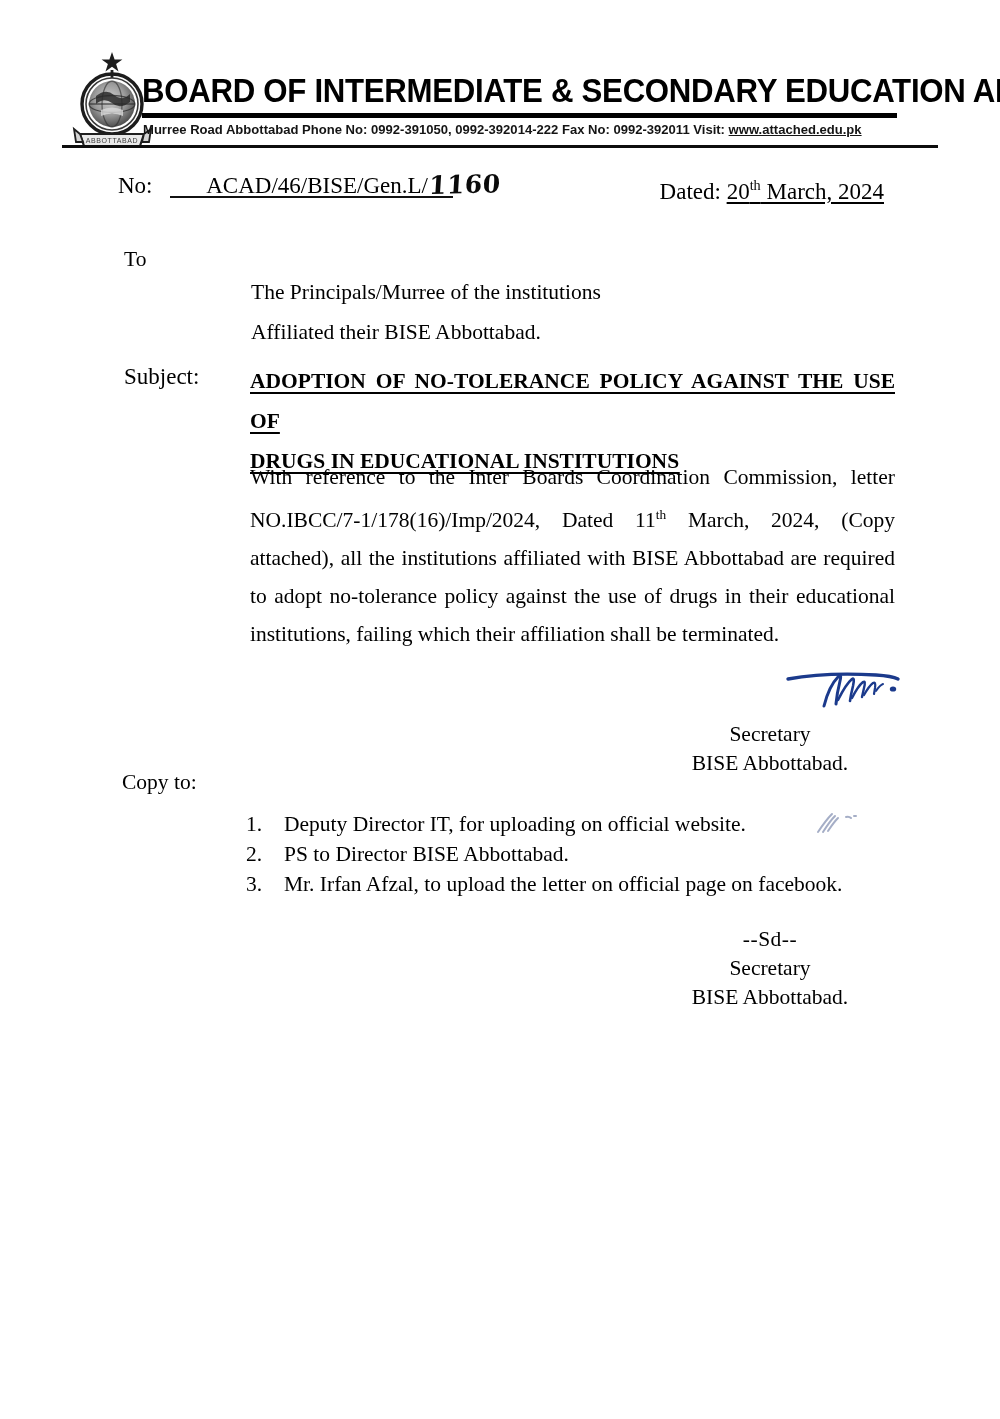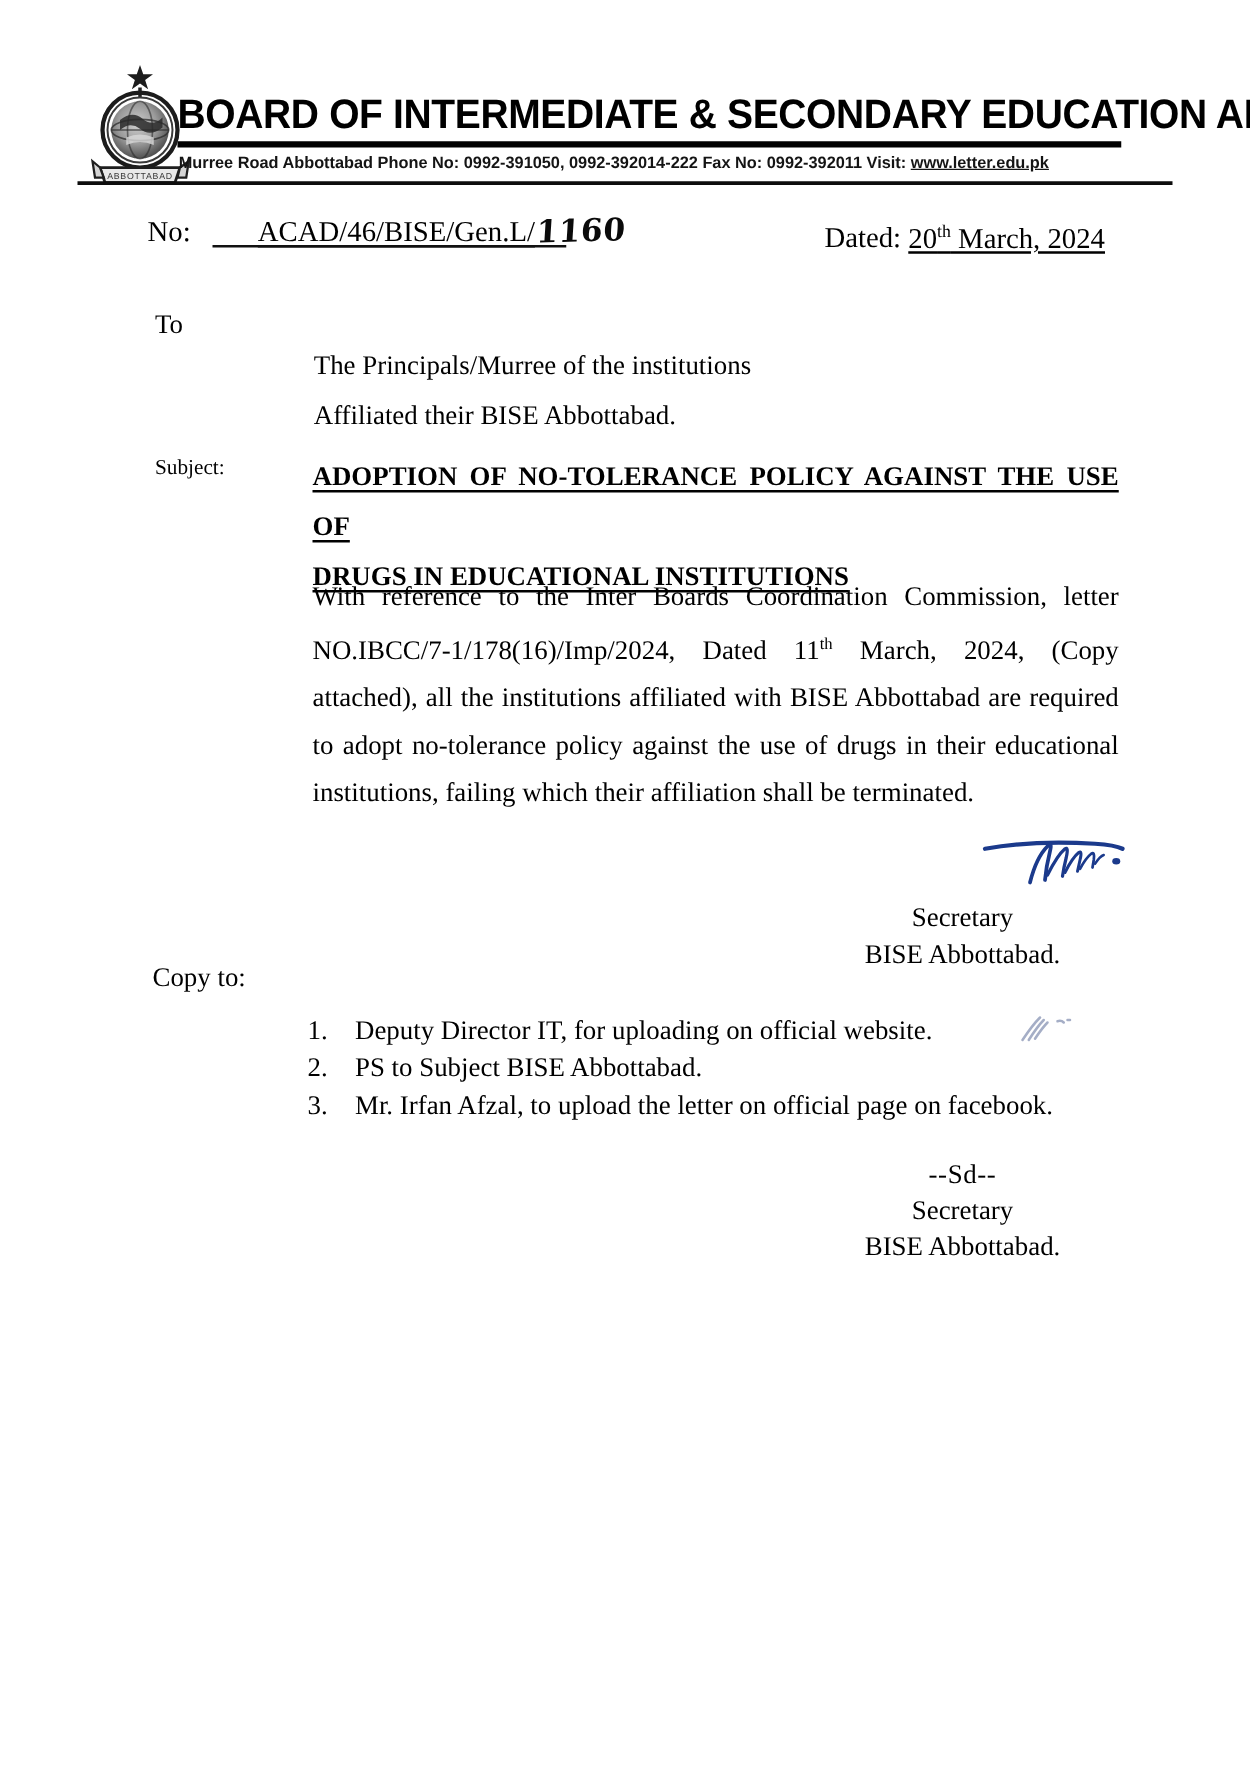--- a/index.html
+++ b/index.html
@@ -149,21 +149,21 @@
     width: 600px;
     font-size: 21.5px;
     line-height: 40px;
   }
 
   
   .subject-label {
     position: absolute;
     left: 124px;
     top: 364px;
-    font-size: 17px;
+    font-size: 23px;
   }
   .subject-body {
     position: absolute;
     left: 250px;
     top: 361px;
     width: 645px;
     font-size: 21.5px;
     font-weight: bold;
     line-height: 40px;
     text-align: justify;
@@ -318,21 +318,21 @@
         <path d="M12 84 L6 79 L8 92 L15 92 Z" fill="#d5d5d5" stroke="#1f1f1f" stroke-width="1.8"></path>
         <path d="M76 84 L83 79 L81 92 L74 92 Z" fill="#d5d5d5" stroke="#1f1f1f" stroke-width="1.8"></path>
         <text x="44" y="93" font-family="Liberation Sans, sans-serif" font-size="7" text-anchor="middle" fill="#3a3a3a" letter-spacing="0.6">ABBOTTABAD</text>
       </svg>
     </div>
 
     <div class="org-title">BOARD OF INTERMEDIATE &amp; SECONDARY EDUCATION ABBOTTABAD</div>
     <div class="title-rule"></div>
 
     <div class="org-address">
-      <span>Murree Road Abbottabad Phone No: 0992-391050, 0992-392014-222 Fax No: 0992-392011 Visit: </span><span class="weburl">www.letter.edu.pk</span>
+      <span>Murree Road Abbottabad Phone No: 0992-391050, 0992-392014-222 Fax No: 0992-392011 Visit: </span><span class="weburl">www.attached.edu.pk</span>
     </div>
     <div class="address-rule"></div>
   </div>
 
   <div class="refline">
     <div class="ref-no">
       <span>No: </span><span class="u">ACAD/46/BISE/Gen.L/</span><span class="handwritten">1160</span>
     </div>
     <div class="hw-underline"></div>
 
@@ -375,21 +375,21 @@
   </div>
 
   <div class="copyto-label">Copy to:</div>
   <ul class="copyto-list">
     <li>
       <span class="num">1.</span>
       <span>Deputy Director IT, for uploading on official website.</span>
     </li>
     <li>
       <span class="num">2.</span>
-      <span>PS to Subject BISE Abbottabad.</span>
+      <span>PS to Director BISE Abbottabad.</span>
     </li>
     <li>
       <span class="num">3.</span>
       <span>Mr. Irfan Afzal, to upload the letter on official page on facebook.</span>
     </li>
   </ul>
 
   <div class="faint-initial">
     <svg viewBox="0 0 50 26" width="50" height="26" aria-hidden="true">
       <g fill="none" stroke="#2a3f7a" stroke-width="2" stroke-linecap="round">

